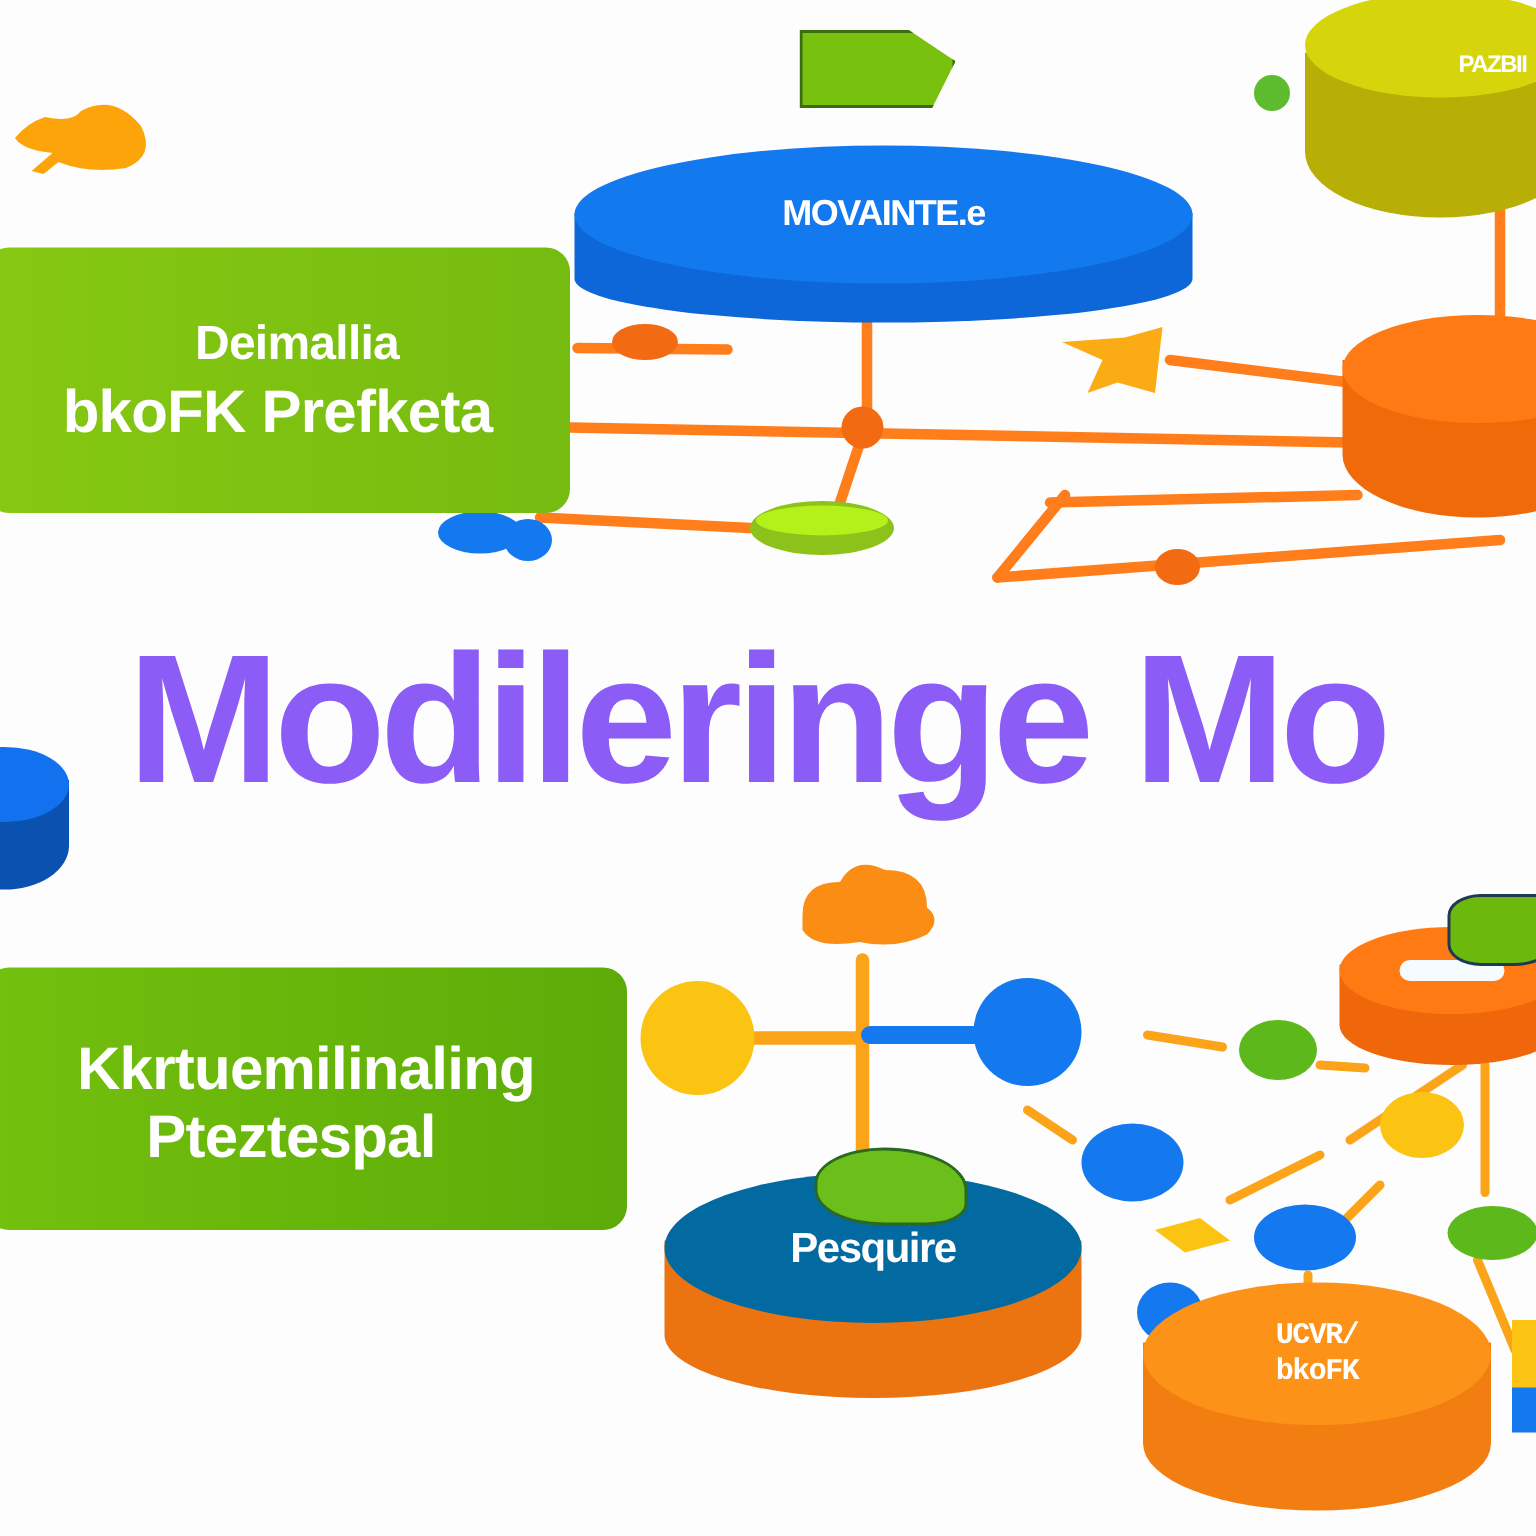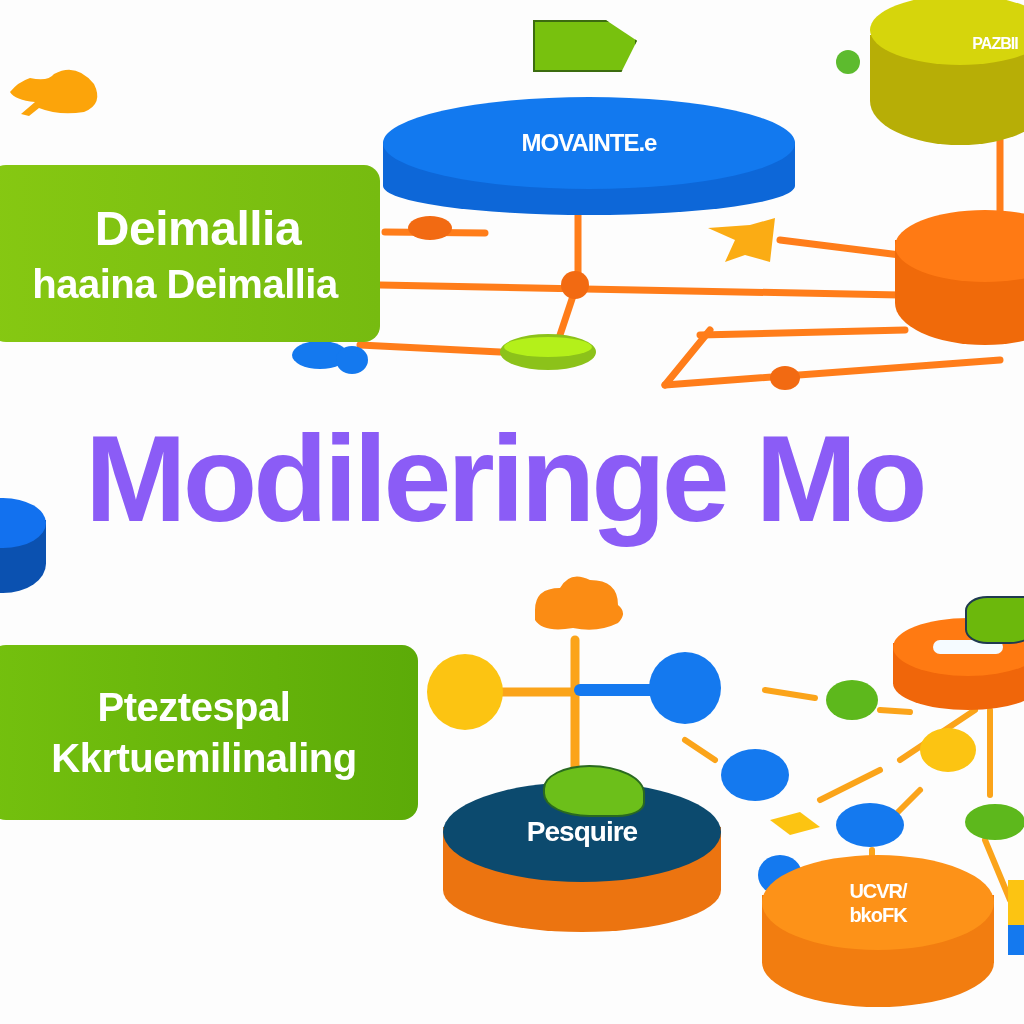--- a/index.html
+++ b/index.html
@@ -95,45 +95,45 @@
   <div class="side" style="top:30px; height:105px; background:#f06a0a;"></div>
   <div class="top" style="height:72px; background:#ff7a14;"></div>
 </div>
 
 <div class="cyl" style="left:-40px; top:498px; width:86px; height:95px;">
   <div class="side" style="top:22px; height:73px; background:#0b51b0;"></div>
   <div class="top" style="height:50px; background:#1271ef;"></div>
 </div>
 
 <div class="gbox" style="left:-10px; top:165px; width:390px; height:177px; background:linear-gradient(90deg,#86c812,#76bb10);">
-  <span style="font-size:48px; margin-left:26px;">Deimallia</span>
-  <span style="font-size:40px; margin-top:6px;">haaina Deimallia</span>
+  <span style="font-size:32px; margin-left:26px;">Deimallia</span>
+  <span style="font-size:40px; margin-top:6px;">bkoFK Prefketa</span>
 </div>
 
 <div class="gbox" style="left:-10px; top:645px; width:428px; height:175px; background:linear-gradient(90deg,#74c00e,#5cab08);">
+  <span style="font-size:40px; margin-top:6px;">Kkrtuemilinaling</span>
   <span style="font-size:40px; margin-left:-20px;">Pteztespal</span>
-  <span style="font-size:40px; margin-top:6px;">Kkrtuemilinaling</span>
 </div>
 
 <div class="title">Modileringe Mo</div>
 
 <div class="cyl" style="left:893px; top:618px; width:150px; height:92px;">
   <div class="side" style="top:25px; height:67px; background:#f0660a;"></div>
   <div class="top" style="height:58px; background:#ff7a12;">
     <span style="display:inline-block; width:70px; height:14px; background:#f5fbff; border-radius:10px;"></span>
   </div>
 </div>
 <div class="abs" style="left:965px; top:596px; width:70px; height:44px; background:#6cb80c; border:2px solid #1f3a50; border-radius:30% 10% 40% 30%;"></div>
 
 <div class="cyl" style="left:443px; top:782px; width:278px; height:150px;">
   <div class="side" style="top:45px; height:105px; background:#ec7410;"></div>
-  <div class="top" style="height:100px; background:#0c4a6e;align-items:center;">
+  <div class="top" style="height:100px; background:#0369a1;align-items:center;">
     <span class="lbl" style="font-size:28px;">Pesquire</span>
   </div>
 </div>
 <div class="abs" style="left:543px; top:765px; width:98px; height:48px; background:#6cbf1a; border:2px solid #2a6a20; border-radius:50% 60% 30% 50%;"></div>
 
-<div class="cyl" style="left:762px; top:855px; width:232px; height:152px;">
+<div class="cyl" style="left:762px; top:855px; width:232px; height:152px;font-family:Liberation Mono, monospace;">
   <div class="side" style="top:40px; height:112px; background:#f27d10;"></div>
   <div class="top" style="height:95px; background:#fd9218; flex-direction:column;">
     <span class="lbl" style="font-size:20px; white-space:normal; width:80px; text-align:center; line-height:1.2;">UCVR/ bkoFK</span>
   </div>
 </div>
 
 </body></html>

